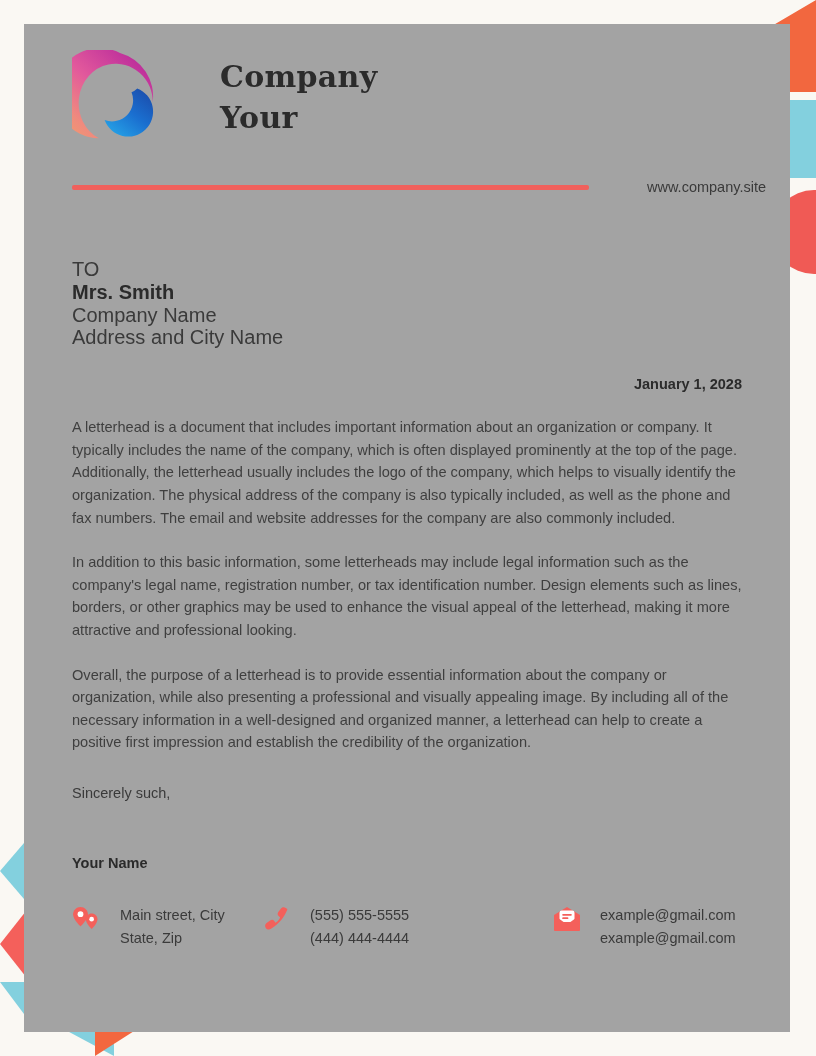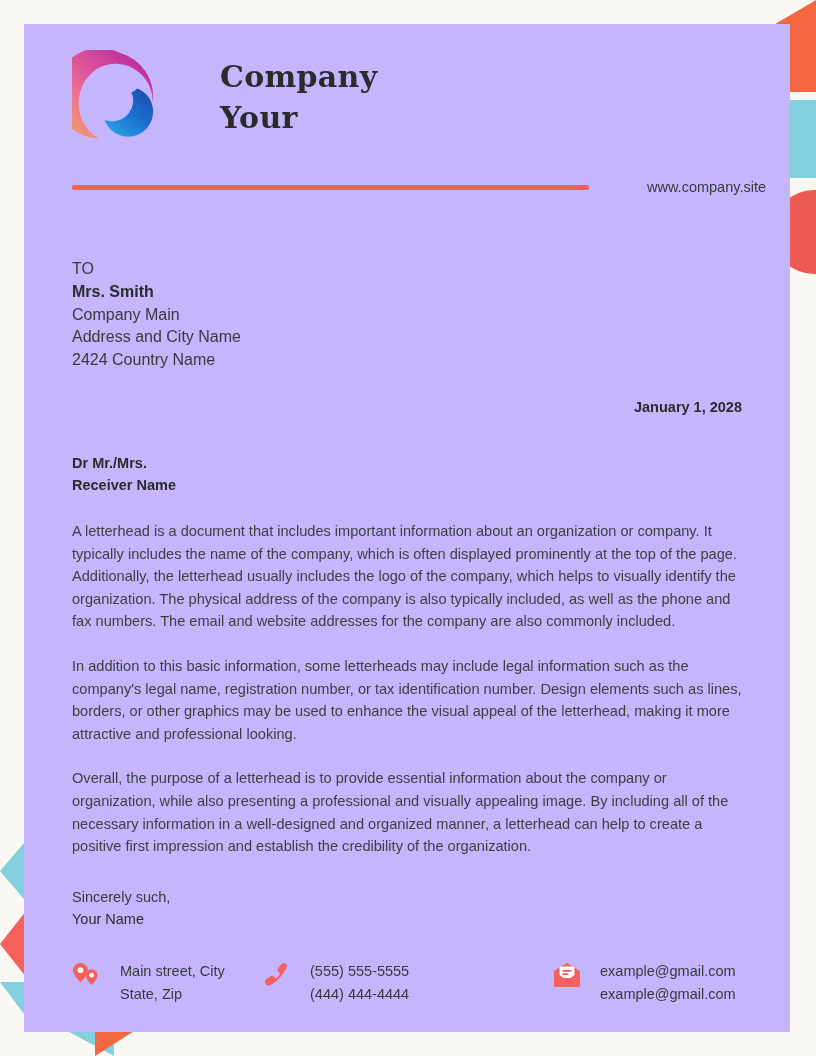--- a/index.html
+++ b/index.html
@@ -82,21 +82,21 @@
     clip-path: polygon(0 100%, 100% 0, 0 0);
   }
 
   
   .page {
     position: absolute;
     left: 24px;
     top: 24px;
     width: 766px;
     height: 1008px;
-    background: #c4b5fd;
+    background: #a3a3a3;
     z-index: 1;
     box-sizing: border-box;
     padding: 0 24px;
   }
 
   
   .header {
     display: flex;
     align-items: center;
     padding-top: 20px;
@@ -139,21 +139,21 @@
     font-size: 14.5px;
     color: #3a3a3a;
     white-space: nowrap;
   }
 
   
   .body-wrap { padding: 0 24px; }
 
   .to-block {
     margin-top: 58px;
-    font-size: 16px;
+    font-size: 20px;
     line-height: 22.8px;
     color: #3a3a3a;
   }
   .to-label { color: #3a3a3a; }
   .to-name { font-weight: bold; color: #2b2b2b; }
 
   .date {
     margin-top: 27px;
     text-align: right;
     font-size: 14.5px;
@@ -178,21 +178,21 @@
     text-align: left;
   }
   .para:first-of-type { margin-top: 24px; }
 
   .closing {
     margin-top: 28px;
     font-size: 14.5px;
     line-height: 22px;
     color: #3a3a3a;
   }
-  .closing .signer { font-weight: normal; color: #2b2b2b; }
+  .closing .signer { font-weight: bold; color: #2b2b2b; margin-top: 48px; }
 
   
   .footer {
     display: flex;
     margin-top: 30px;
     padding: 0 24px 0 24px;
   }
   .foot-item {
     display: flex;
     align-items: flex-start;
@@ -270,31 +270,26 @@
   <div class="rule-row">
     <div class="red-rule"></div>
     <div class="website">www.company.site</div>
   </div>
 
   <div class="body-wrap">
 
     <div class="to-block">
       <div class="to-label">TO</div>
       <div class="to-name">Mrs. Smith</div>
-      <div>Company Main</div>
+      <div>Company Name</div>
       <div>Address and City Name</div>
-      <div>2424 Country Name</div>
     </div>
 
     <div class="date">January 1, 2028</div>
 
-    <div class="salutation">
-      <div>Dr Mr./Mrs.</div>
-      <div>Receiver Name</div>
-    </div>
 
     <p class="para">A letterhead is a document that includes important information about an organization or company. It typically includes the name of the company, which is often displayed prominently at the top of the page. Additionally, the letterhead usually includes the logo of the company, which helps to visually identify the organization. The physical address of the company is also typically included, as well as the phone and fax numbers. The email and website addresses for the company are also commonly included.</p>
     <p class="para">In addition to this basic information, some letterheads may include legal information such as the company's legal name, registration number, or tax identification number. Design elements such as lines, borders, or other graphics may be used to enhance the visual appeal of the letterhead, making it more attractive and professional looking.</p>
     <p class="para">Overall, the purpose of a letterhead is to provide essential information about the company or organization, while also presenting a professional and visually appealing image. By including all of the necessary information in a well-designed and organized manner, a letterhead can help to create a positive first impression and establish the credibility of the organization.</p>
 
     <div class="closing">
       <div>Sincerely such,</div>
       <div class="signer">Your Name</div>
     </div>
   </div>

